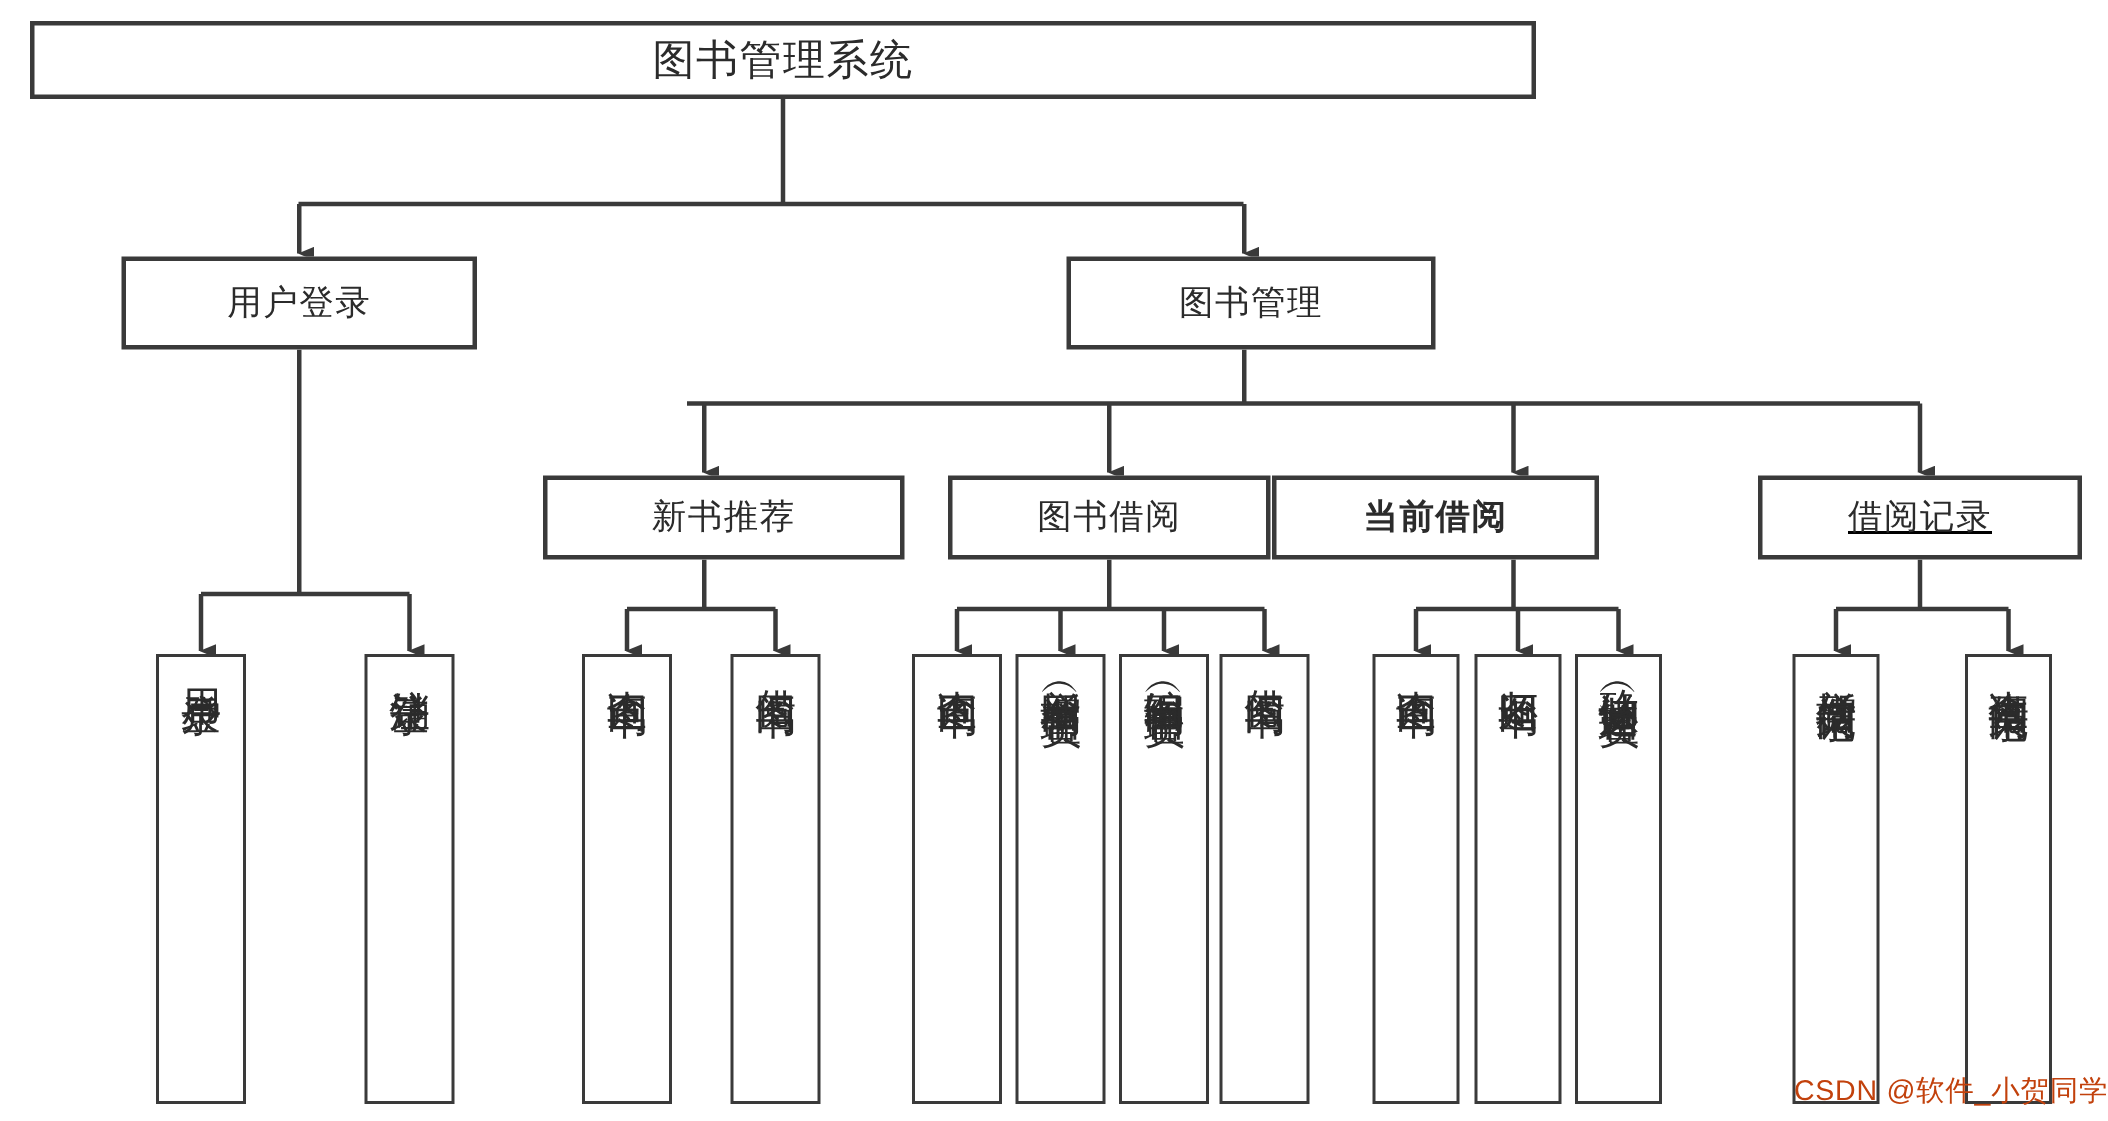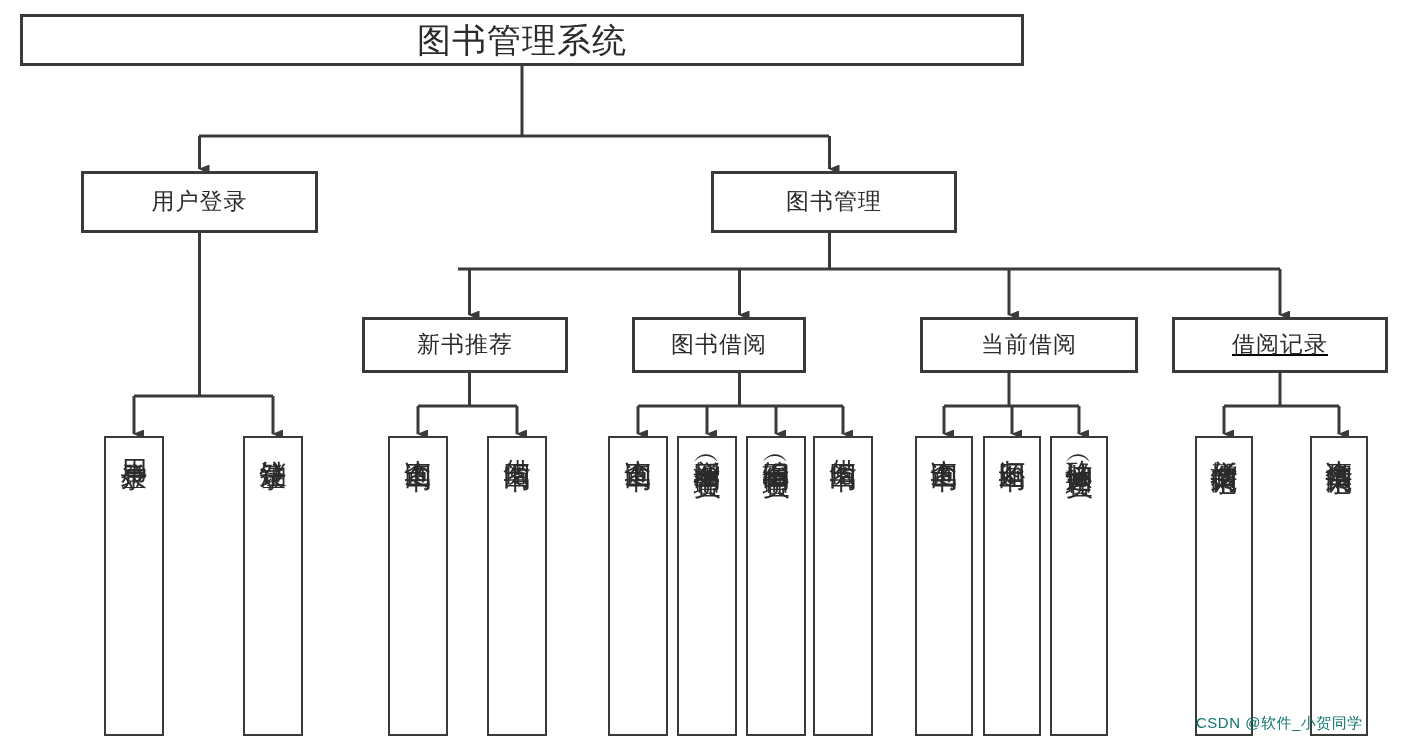--- a/index.html
+++ b/index.html
@@ -52,26 +52,26 @@
     padding-top: 0;
   }
   .node-box.vertical .node-label {
     writing-mode: vertical-rl;
     text-orientation: upright;
     font-size: 27px;
     letter-spacing: 2px;
     margin: 0 auto;
   }
   .node-box.root .node-label {
-    font-size: 34px;
+    font-size: 28px;
   }
   .watermark {
     position: absolute;
-    color: #0f766e;
-    font-size: 15px;
+    color: #c2410c;
+    font-size: 19px;
     letter-spacing: 0.5px;
     white-space: nowrap;
     pointer-events: none;
   }
 </style>
 </head>
 <body>
 
 <div id="diagram-root">
 
@@ -121,27 +121,27 @@
   <div id="node-layer">
       <div class="node-box horizontal root" style="left: 20px; top: 14px; width: 1004px; height: 52px;">
         <div class="node-label">图书管理系统</div>
       </div>
       <div class="node-box horizontal" style="left: 81px; top: 171px; width: 237px; height: 62px;">
         <div class="node-label">用户登录</div>
       </div>
       <div class="node-box horizontal" style="left: 711px; top: 171px; width: 246px; height: 62px;">
         <div class="node-label">图书管理</div>
       </div>
-      <div class="node-box horizontal" style="left: 362px; top: 317px; width: 206px; height: 56px;">
+      <div class="node-box horizontal" style="left: 362px; top: 317px; width: 241px; height: 56px;">
         <div class="node-label">新书推荐</div>
       </div>
-      <div class="node-box horizontal" style="left: 632px; top: 317px; width: 174px; height: 56px;">
+      <div class="node-box horizontal" style="left: 632px; top: 317px; width: 215px; height: 56px;">
         <div class="node-label">图书借阅</div>
       </div>
-      <div class="node-box horizontal" style="left: 920px; top: 317px; width: 218px; height: 56px;">
+      <div class="node-box horizontal" style="left: 848px; top: 317px; width: 218px; height: 56px; font-weight: bold;">
         <div class="node-label">当前借阅</div>
       </div>
       <div class="node-box horizontal" style="left: 1172px; top: 317px; width: 216px; height: 56px; text-decoration: underline;">
         <div class="node-label">借阅记录</div>
       </div>
       <div class="node-box vertical" style="left: 104px; top: 436px; width: 60px; height: 300px;">
         <div class="node-label">用户登录</div>
       </div>
       <div class="node-box vertical" style="left: 243px; top: 436px; width: 60px; height: 300px;">
         <div class="node-label">注销登录</div>

